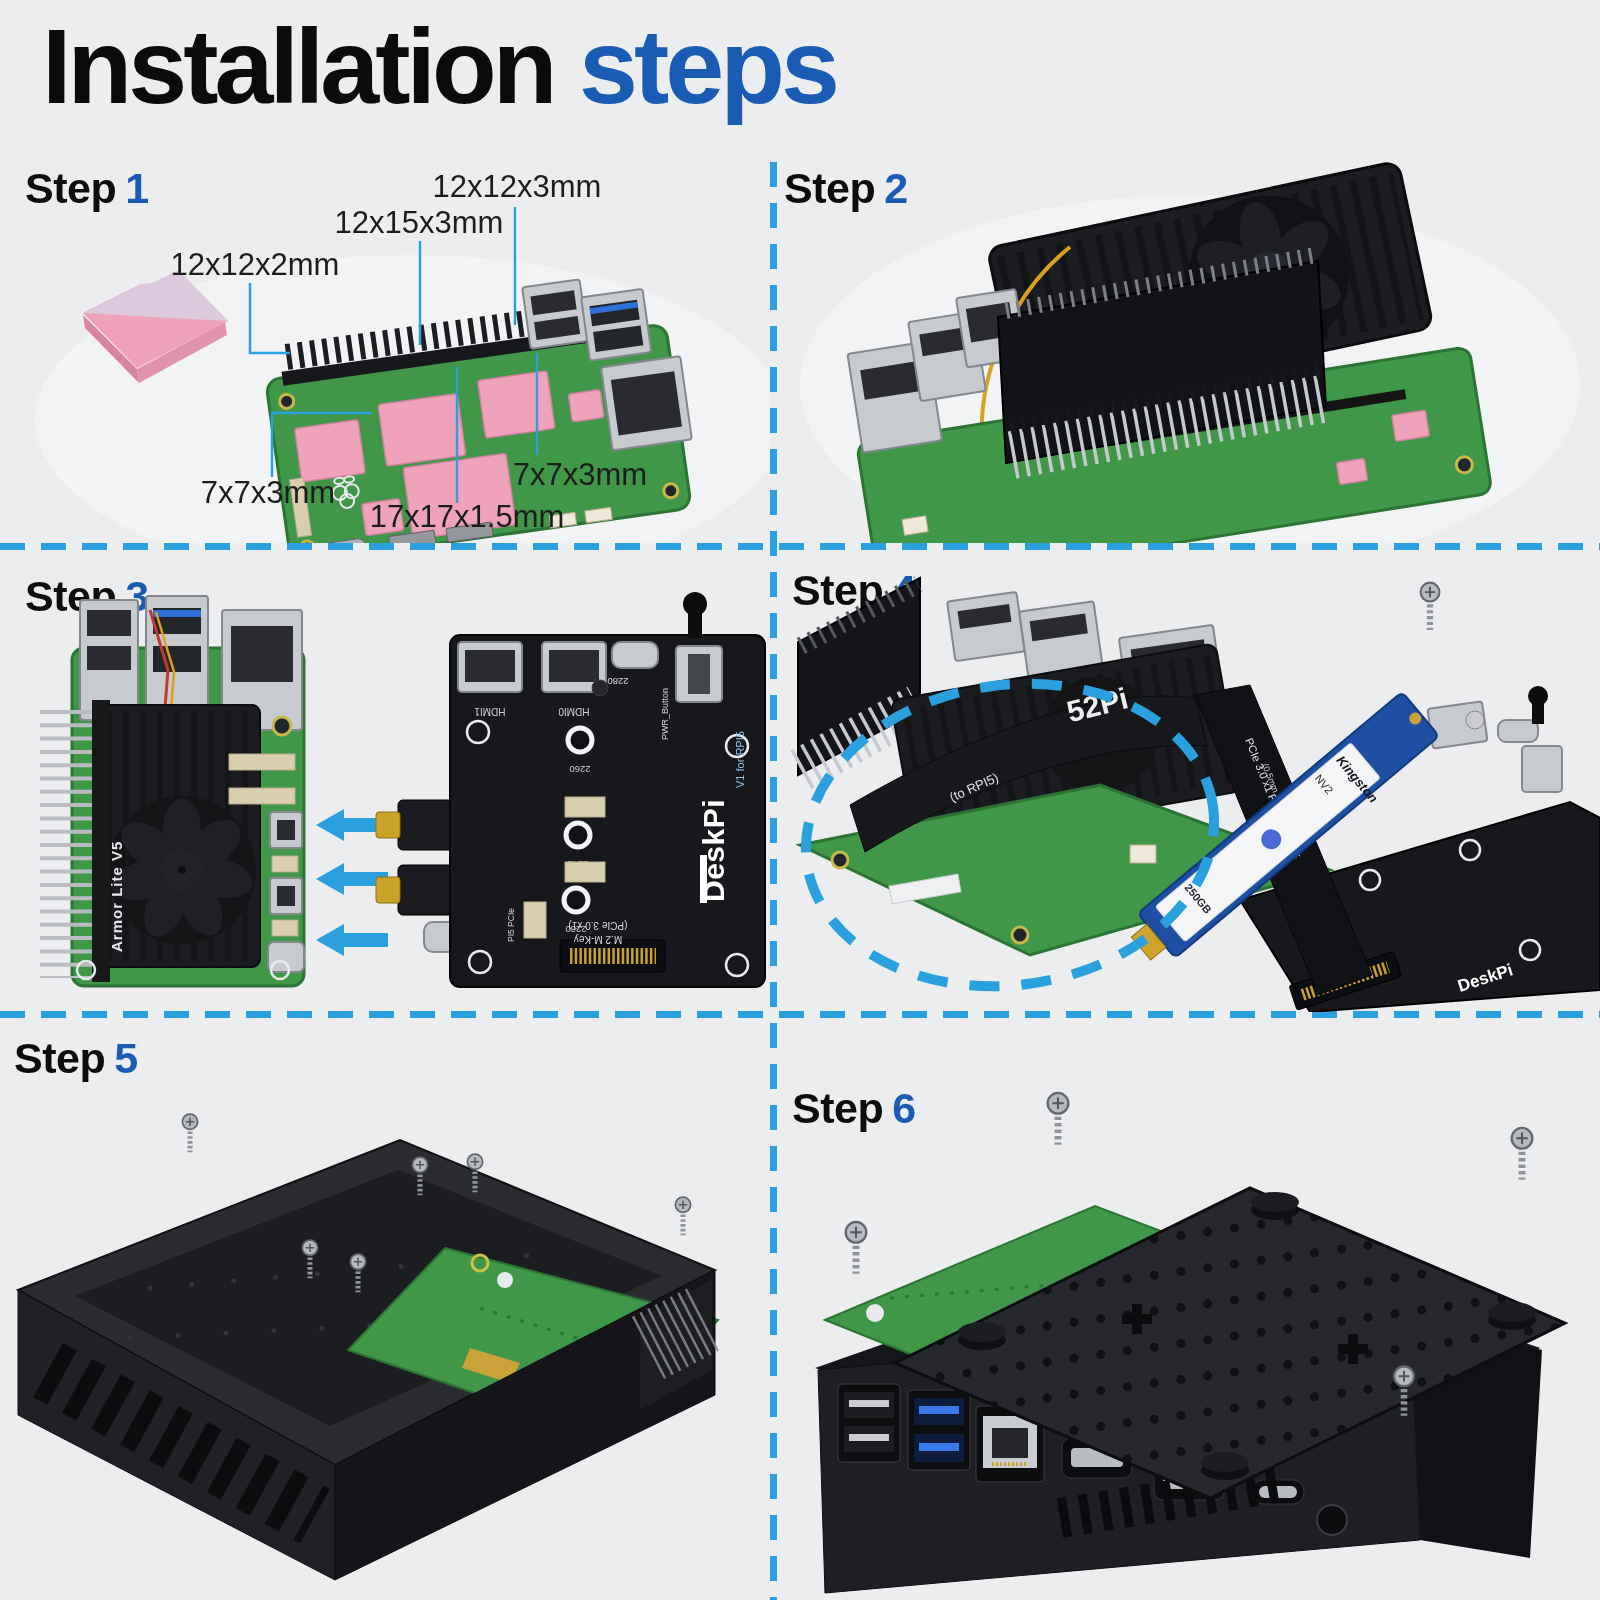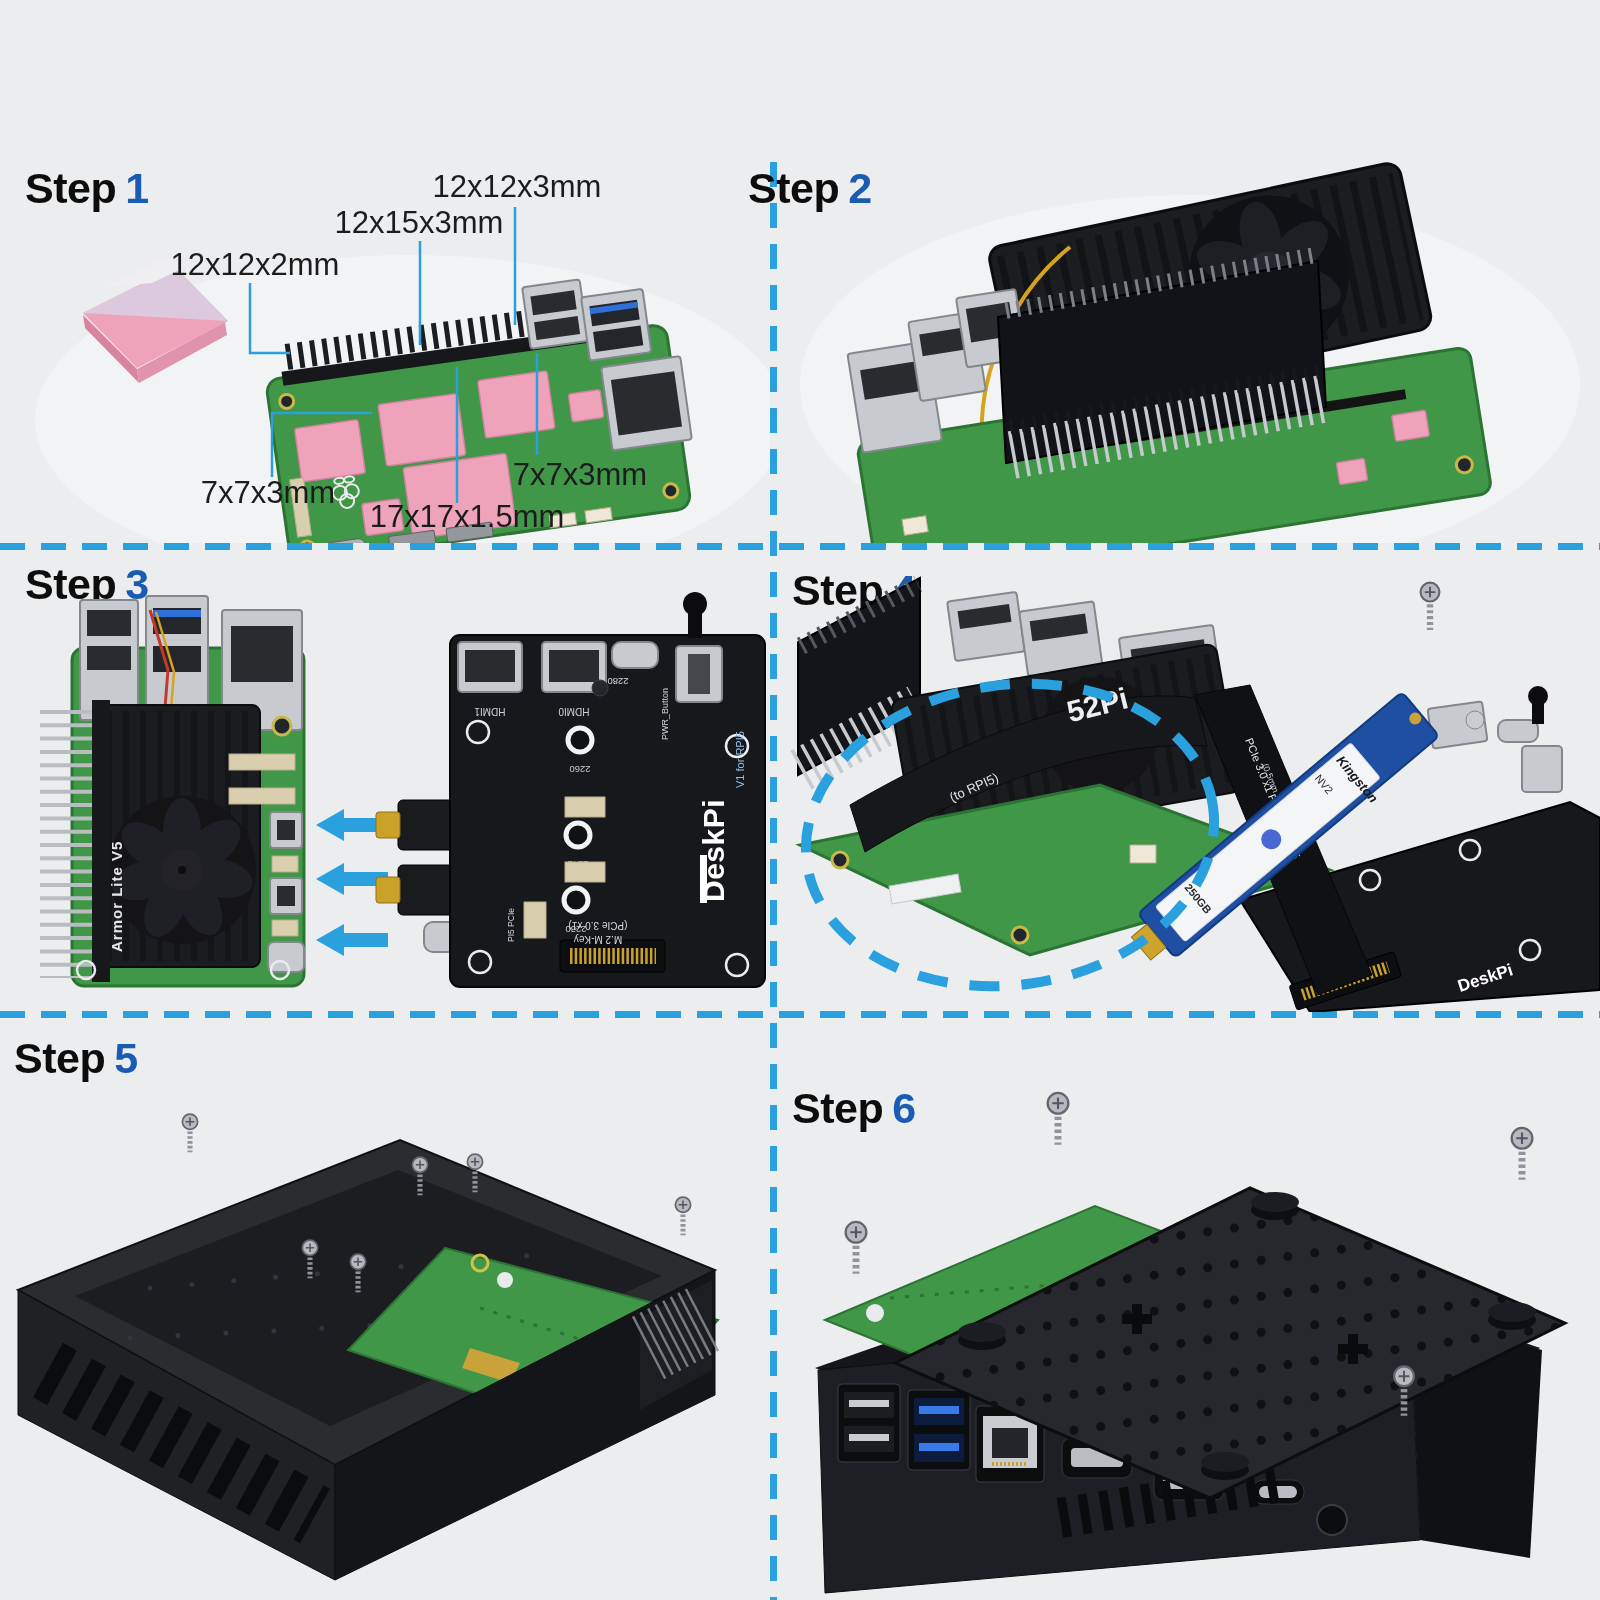--- a/index.html
+++ b/index.html
@@ -31,28 +31,29 @@
   <svg width="0" height="0" style="position:absolute" aria-hidden="true">
     <defs>
       <g id="screw">
         <line x1="0" y1="8" x2="0" y2="38" stroke="#8f949b" stroke-width="6" stroke-dasharray="3 2.6"></line>
         <circle cx="0" cy="2" r="9" fill="#b6bac0" stroke="#63676d" stroke-width="2"></circle>
         <path d="M-5 2 H5 M0 -3 V7" stroke="#53575d" stroke-width="1.8" fill="none"></path>
       </g>
     </defs>
   </svg>
 
+  <div class="title"><span>Installation</span> <span class="blue">steps</span></div>
 
   <div class="div-h" style="top:543px"></div>
   <div class="div-h" style="top:1011px"></div>
   <div class="div-v"></div>
 
   <div class="step-label" style="left:25px;top:164px"><span>Step</span><span class="num">1</span></div>
-  <div class="step-label" style="left:748px;top:164px"><span>Step</span><span class="num">2</span></div>
-  <div class="step-label" style="left:25px;top:560px"><span>Step</span><span class="num">3</span></div>
+  <div class="step-label" style="left:784px;top:164px"><span>Step</span><span class="num">2</span></div>
+  <div class="step-label" style="left:25px;top:572px"><span>Step</span><span class="num">3</span></div>
   <div class="step-label" style="left:792px;top:566px"><span>Step</span><span class="num">4</span></div>
   <div class="step-label" style="left:14px;top:1034px"><span>Step</span><span class="num">5</span></div>
   <div class="step-label" style="left:792px;top:1084px"><span>Step</span><span class="num">6</span></div>
 
   <svg class="panel" style="left:0;top:155px" width="770" height="388" viewBox="0 0 770 388">
     <ellipse cx="410" cy="265" rx="375" ry="165" fill="#f2f3f5"></ellipse>
     <g>
       <polygon points="83,160 137,214 139,228 85,173" fill="#d9849e"></polygon>
       <polygon points="225,167 137,214 139,228 227,180" fill="#e093ad"></polygon>
       <polygon points="83,158 175,112 228,166 137,213" fill="#efa3bb"></polygon>

